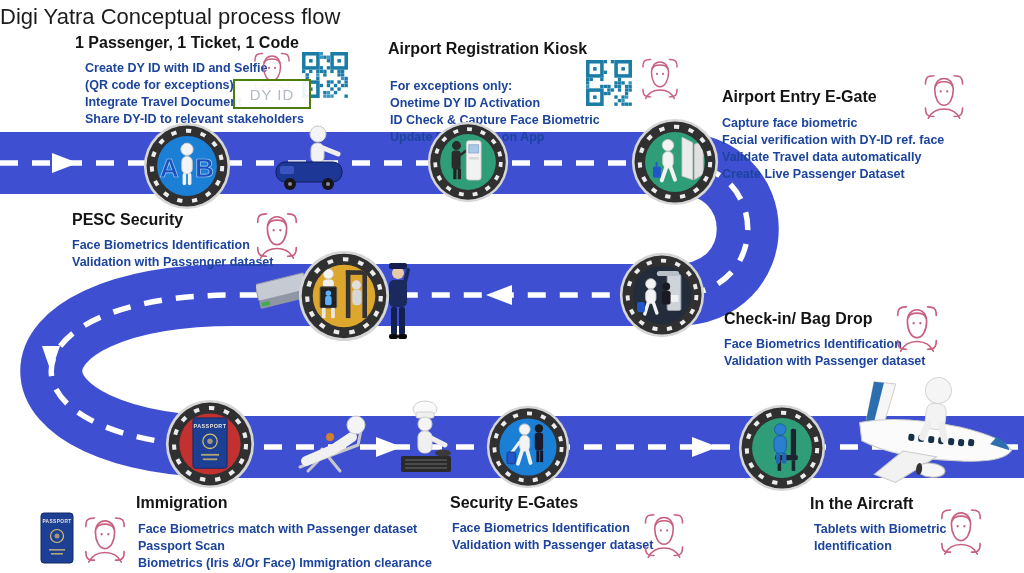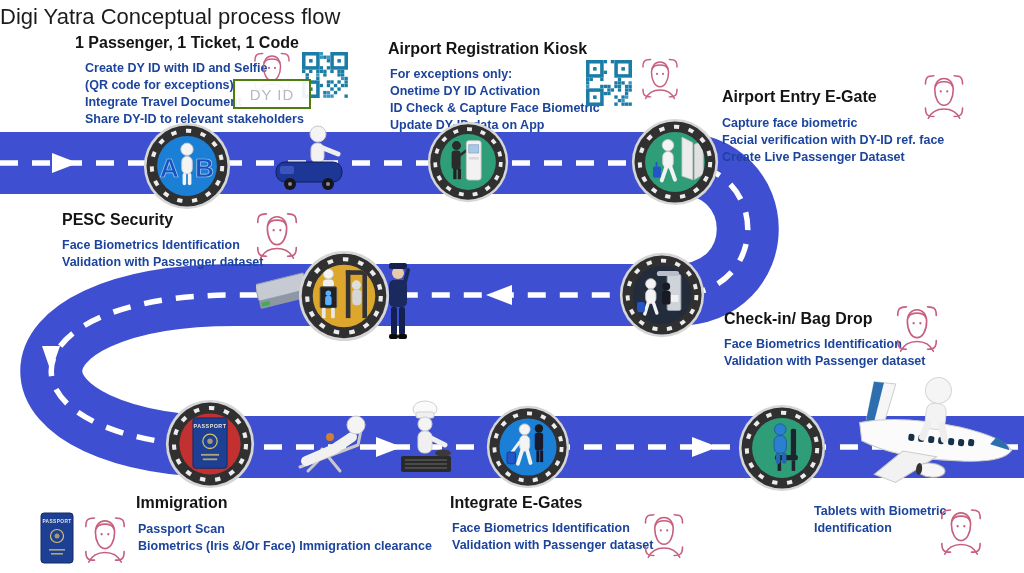--- a/index.html
+++ b/index.html
@@ -35,70 +35,73 @@
   <div class="blue" style="margin:8px 0 0 10px">
     <div>Create DY ID with ID and Selfie</div>
     <div>(QR code for exceptions)</div>
     <div>Integrate Travel Document</div>
     <div>Share DY-ID to relevant stakeholders</div>
   </div>
 </div>
 
 <div class="abs" style="left:388px;top:40px">
   <div class="heading">Airport Registration Kiosk</div>
-  <div class="blue" style="margin:8px 0 0 2px">
+  <div class="blue" style="margin:20px 0 0 2px">
     <div>For exceptions only:</div>
     <div class="reg">Onetime DY ID Activation</div>
     <div class="reg">ID Check &amp; Capture Face Biometric</div>
     <div class="reg">Update DY-ID data on App</div>
   </div>
 </div>
 
 <div class="abs" style="left:722px;top:88px">
   <div class="heading">Airport Entry E-Gate</div>
   <div class="blue" style="margin:9px 0 8px 0">
     <div>Capture face biometric</div>
     <div>Facial verification with DY-ID ref. face</div>
+    <div>Validate Travel data automatically</div>
     <div>Create Live Passenger Dataset</div>
   </div>
 </div>
 
-<div class="abs" style="left:62px;top:211px">
+<div class="abs" style="left:72px;top:211px">
   <div class="heading">PESC Security</div>
   <div class="blue" style="margin:8px 0 0 0">
     <div>Face Biometrics Identification</div>
     <div>Validation with Passenger dataset</div>
   </div>
 </div>
 
 <div class="abs" style="left:724px;top:310px">
   <div class="heading">Check-in/ Bag Drop</div>
   <div class="blue" style="margin:8px 0 0 0">
     <div>Face Biometrics Identification</div>
     <div>Validation with Passenger dataset</div>
   </div>
 </div>
 
 <div class="abs" style="left:136px;top:494px">
   <div class="heading">Immigration</div>
   <div class="blue" style="margin:9px 0 0 2px">
+    <div>Face Biometrics match with Passenger dataset</div>
     <div>Passport Scan</div>
     <div>Biometrics (Iris &amp;/Or Face) Immigration clearance</div>
   </div>
 </div>
 
 <div class="abs" style="left:450px;top:494px">
-  <div class="heading">Integrate E-Gates</div>
+  <div class="heading">Security E-Gates</div>
   <div class="blue" style="margin:8px 0 0 2px">
     <div>Face Biometrics Identification</div>
     <div>Validation with Passenger dataset</div>
   </div>
 </div>
 
 <div class="abs" style="left:810px;top:495px">
+  <div class="heading">In the Aircraft</div>
   <div class="blue" style="margin:8px 18px 0 4px">
     <div>Tablets with Biometric</div>
     <div>Identification</div>
   </div>
 </div>
 
 <div class="abs icon icon-face" style="left:250px;top:50px;width:44px;height:46px">
   <svg viewBox="0 0 48 54" width="100%" height="100%" fill="none" stroke="#c75f7e" stroke-width="1.7" stroke-linecap="round">
     <path d="M4 13 C4 6 6 4 13 4"></path>
       <path d="M35 4 C42 4 44 6 44 13"></path>

